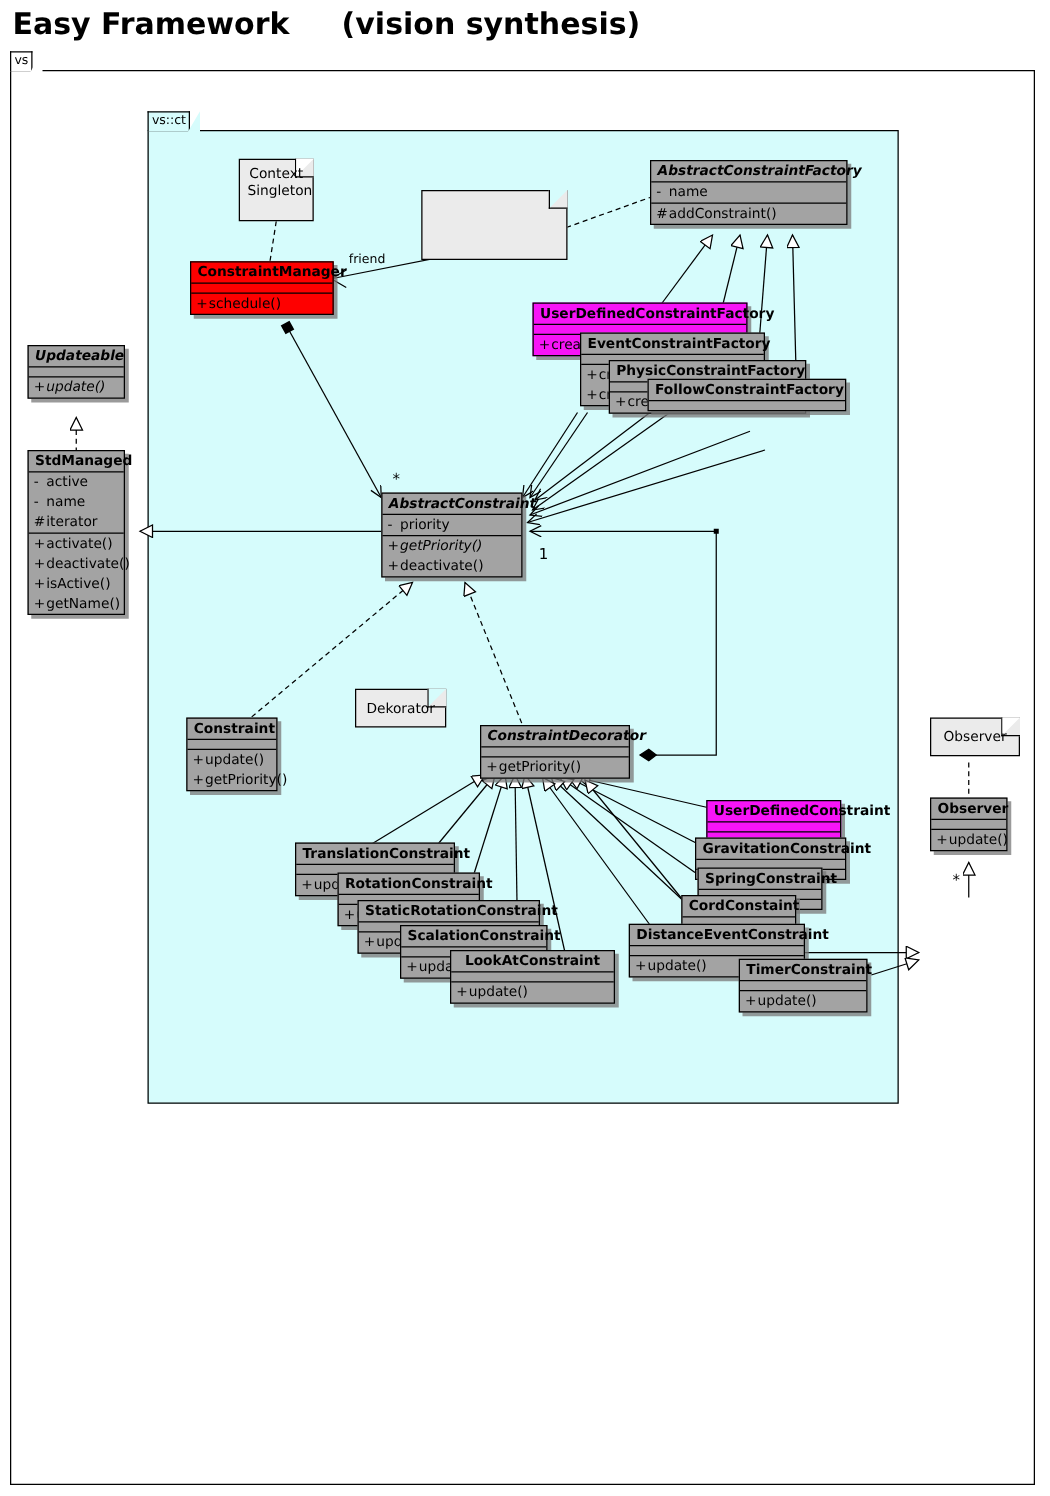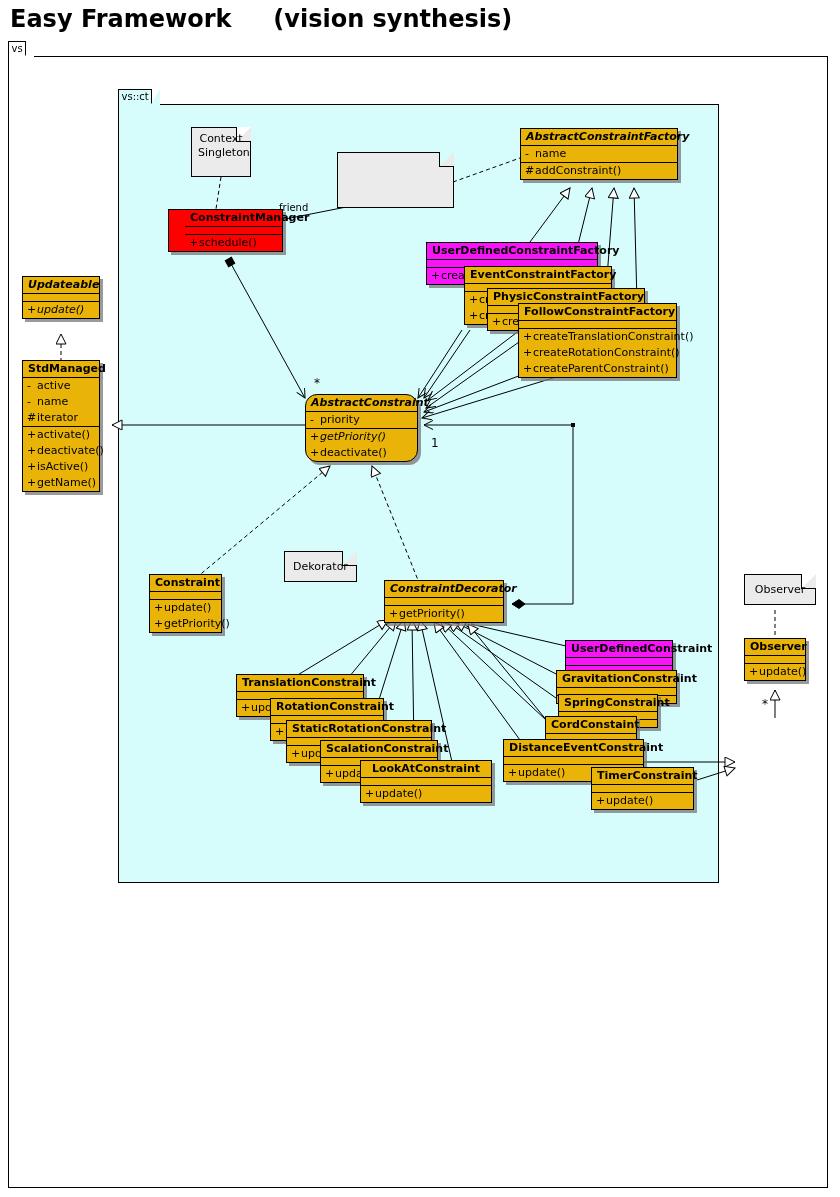--- a/index.html
+++ b/index.html
@@ -34,21 +34,21 @@
   }
   #pkg-vs{left:8px;top:56px;width:820px;height:1132px;background:#ffffff;}
   #pkg-vs > .tab{background:#fff;}
   #pkg-ct{left:118px;top:104px;width:601px;height:779px;background:#d6fcfc;}
   #pkg-ct > .tab{background:#d6fcfc;}
   #pkg-ct > .tab:after{border-color:transparent transparent #d6fcfc transparent;}
 
   
   .cls{
     position:absolute;box-sizing:border-box;
-    border:1.3px solid #000;background:#eab308;
+    border:1.3px solid #000;background:#a3a3a3;
     box-shadow:3px 3px 0 0 rgba(120,120,120,.75);
     font-size:11px;color:#000;
   }
   .cls .nm{
     padding:1px 5px 2px 5px;font-weight:bold;text-align:center;
     border-bottom:1.3px solid #000;white-space:nowrap;
   }
   .cls.abstract .nm{font-style:italic;}
   .cls .sec{border-bottom:1.3px solid #000;padding:0;}
   .cls .sec:last-child{border-bottom:none;}
@@ -237,21 +237,21 @@
       <div class="row"><span class="vis">#</span><span>iterator</span></div>
     </div>
     <div class="sec">
       <div class="row"><span class="vis">+</span><span>activate()</span></div>
       <div class="row"><span class="vis">+</span><span>deactivate()</span></div>
       <div class="row"><span class="vis">+</span><span>isActive()</span></div>
       <div class="row"><span class="vis">+</span><span>getName()</span></div>
     </div>
   </div>
 
-  <div class="cls red" style="left:168px;top:209px;width:115px;padding-left:16px;">
+  <div class="cls red" style="left:152px;top:209px;width:115px;">
     <div class="nm">ConstraintManager</div>
     <div class="sec empty"></div>
     <div class="sec">
       <div class="row"><span class="vis">+</span><span>schedule()</span></div>
     </div>
   </div>
 
   <div class="cls abstract" style="left:520px;top:128px;width:158px;">
     <div class="nm">AbstractConstraintFactory</div>
     <div class="sec">
@@ -283,28 +283,23 @@
     <div class="nm">PhysicConstraintFactory</div>
     <div class="sec empty"></div>
     <div class="sec">
       <div class="row"><span class="vis">+</span><span>cre</span></div>
     </div>
   </div>
 
   <div class="cls" style="left:518px;top:303px;width:159px;">
     <div class="nm">FollowConstraintFactory</div>
     <div class="sec empty"></div>
-    <div class="sec">
-      <div class="row"><span class="vis">+</span><span>createTranslationConstraint()</span></div>
-      <div class="row"><span class="vis">+</span><span>createRotationConstraint()</span></div>
-      <div class="row"><span class="vis">+</span><span>createParentConstraint()</span></div>
-    </div>
-  </div>
-
-  <div class="cls abstract" style="left:305px;top:394px;width:113px;border-radius:12px;">
+  </div>
+
+  <div class="cls abstract" style="left:305px;top:394px;width:113px;">
     <div class="nm">AbstractConstraint</div>
     <div class="sec">
       <div class="row"><span class="vis">-</span><span>priority</span></div>
     </div>
     <div class="sec">
       <div class="row"><span class="vis">+</span><span class="it">getPriority()</span></div>
       <div class="row"><span class="vis">+</span><span>deactivate()</span></div>
     </div>
   </div>
 

